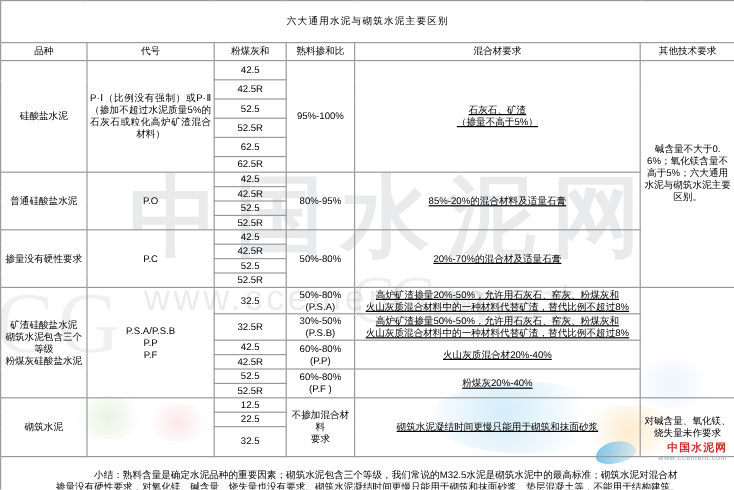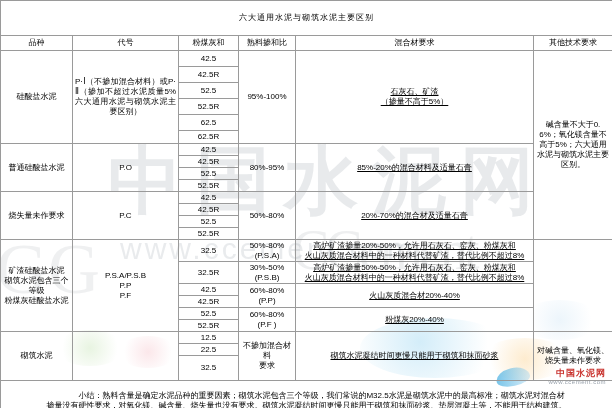--- a/index.html
+++ b/index.html
@@ -209,21 +209,21 @@
       <th class="col-head">代号</th>
       <th class="col-head">粉煤灰和</th>
       <th class="col-head">熟料掺和比</th>
       <th class="col-head">混合材要求</th>
       <th class="col-head">其他技术要求</th>
     </tr>
 
     <tr>
       <td class="variety" rowspan="6">硅酸盐水泥</td>
       <td class="code" rowspan="6">
-            <span class="cjk-just">P·Ⅰ（不掺加混合材料）或P·Ⅱ（掺加不超过水泥质量5%六大通用水泥与砌筑水泥主要区别）</span>
+            <span class="cjk-just">P·Ⅰ（比例没有强制）或P·Ⅱ（掺加不超过水泥质量5%的石灰石或粒化高炉矿渣混合材料）</span>
           </td>
       <td class="grade" style="height:15px">42.5</td>
       <td class="ratio" rowspan="6">95%-100%</td>
       <td class="mixreq" rowspan="6">
         <div>石灰石、矿渣</div>
         <div>（掺量不高于5%）</div>
       </td>
       <td class="other" rowspan="14">碱含量不大于0.6%；氧化镁含量不高于5%；六大通用水泥与砌筑水泥主要区别。</td>
     </tr>
     <tr>
@@ -253,21 +253,21 @@
           <td class="grade" style="height:11px">42.5R</td>
         </tr>
     <tr>
           <td class="grade" style="height:11px">52.5</td>
         </tr>
     <tr>
           <td class="grade" style="height:11px">52.5R</td>
         </tr>
 
     <tr>
-      <td class="variety" rowspan="4">烧失量未作要求</td>
+      <td class="variety" rowspan="4">掺量没有硬性要求</td>
       <td class="code" rowspan="4">P.C</td>
       <td class="grade" style="height:11px">42.5</td>
       <td class="ratio" rowspan="4">50%-80%</td>
       <td class="mixreq" rowspan="4">20%-70%的混合材及适量石膏</td>
     </tr>
     <tr>
           <td class="grade" style="height:11px">42.5R</td>
         </tr>
     <tr>
           <td class="grade" style="height:11px">52.5</td>

